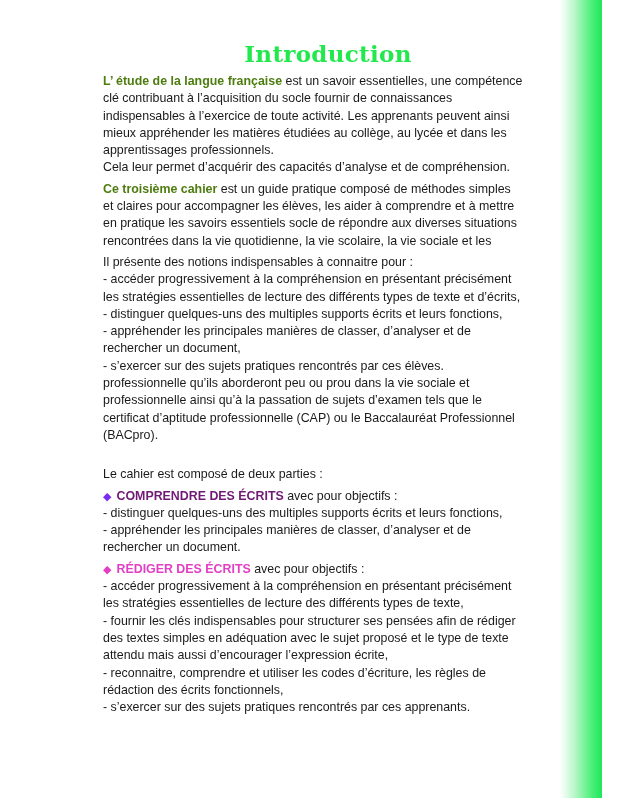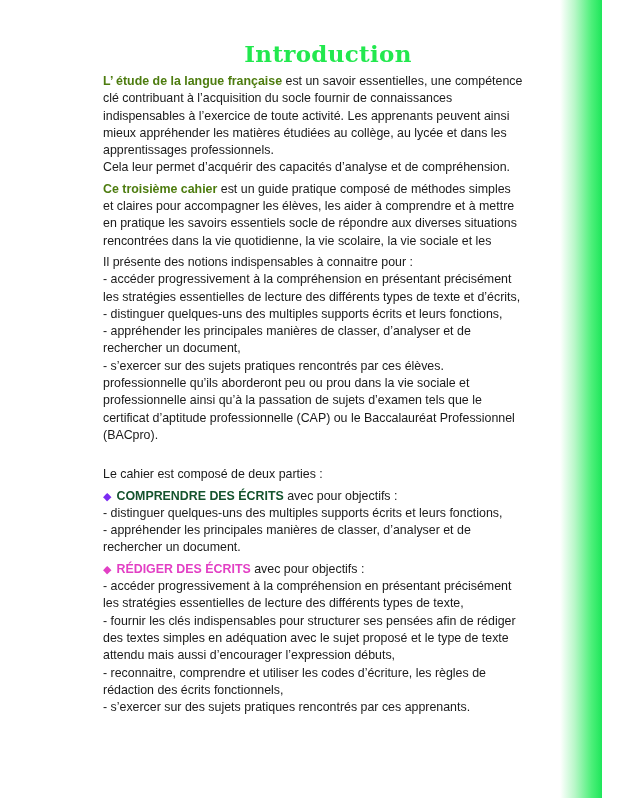--- a/index.html
+++ b/index.html
@@ -19,21 +19,21 @@
     .title {
       text-align: center;
       font-family: "DejaVu Serif", "Liberation Serif", serif;
       font-weight: bold; font-size: 23px;
       color: #22e84e; margin: 0 0 6px 0; letter-spacing: 0.3px;
     }
     p { margin: 0; font-size: 12.4px; line-height: 17.3px; }
     .gap { margin-top: 4px; }
     .gap2 { margin-top: 22px; }
     .hl-green { color: #4d7c0f; font-weight: bold; }
-    .hl-violet { color: #14532d; font-weight: bold; text-align: right; }
+    .hl-violet { color: #701a75; font-weight: bold; text-align: right; }
     .hl-pink { color: #e23fc4; font-weight: bold; }
     .diamond { font-size: 11px; margin-right: 5px; }
     .dv { color: #7b2cf2; }
     .dp { color: #e23fc4; }
   </style>
 </head>
 <body>
 
 <div class="side-bar"></div>
 
@@ -83,18 +83,18 @@
     <p>- appréhender les principales manières de classer, d’analyser et de</p>
     <p>rechercher un document.</p>
   </div>
 
   <div class="gap">
     <p><span class="diamond dp">◆</span><span class="hl-pink">RÉDIGER DES ÉCRITS</span><span> avec pour objectifs :</span></p>
     <p>- accéder progressivement à la compréhension en présentant précisément</p>
     <p>les stratégies essentielles de lecture des différents types de texte,</p>
     <p>- fournir les clés indispensables pour structurer ses pensées afin de rédiger</p>
     <p>des textes simples en adéquation avec le sujet proposé et le type de texte</p>
-    <p>attendu mais aussi d’encourager l’expression débuts,</p>
+    <p>attendu mais aussi d’encourager l’expression écrite,</p>
     <p>- reconnaitre, comprendre et utiliser les codes d’écriture, les règles de</p>
     <p>rédaction des écrits fonctionnels,</p>
     <p>- s’exercer sur des sujets pratiques rencontrés par ces apprenants.</p>
   </div>
 </div>
 
 </body></html>

